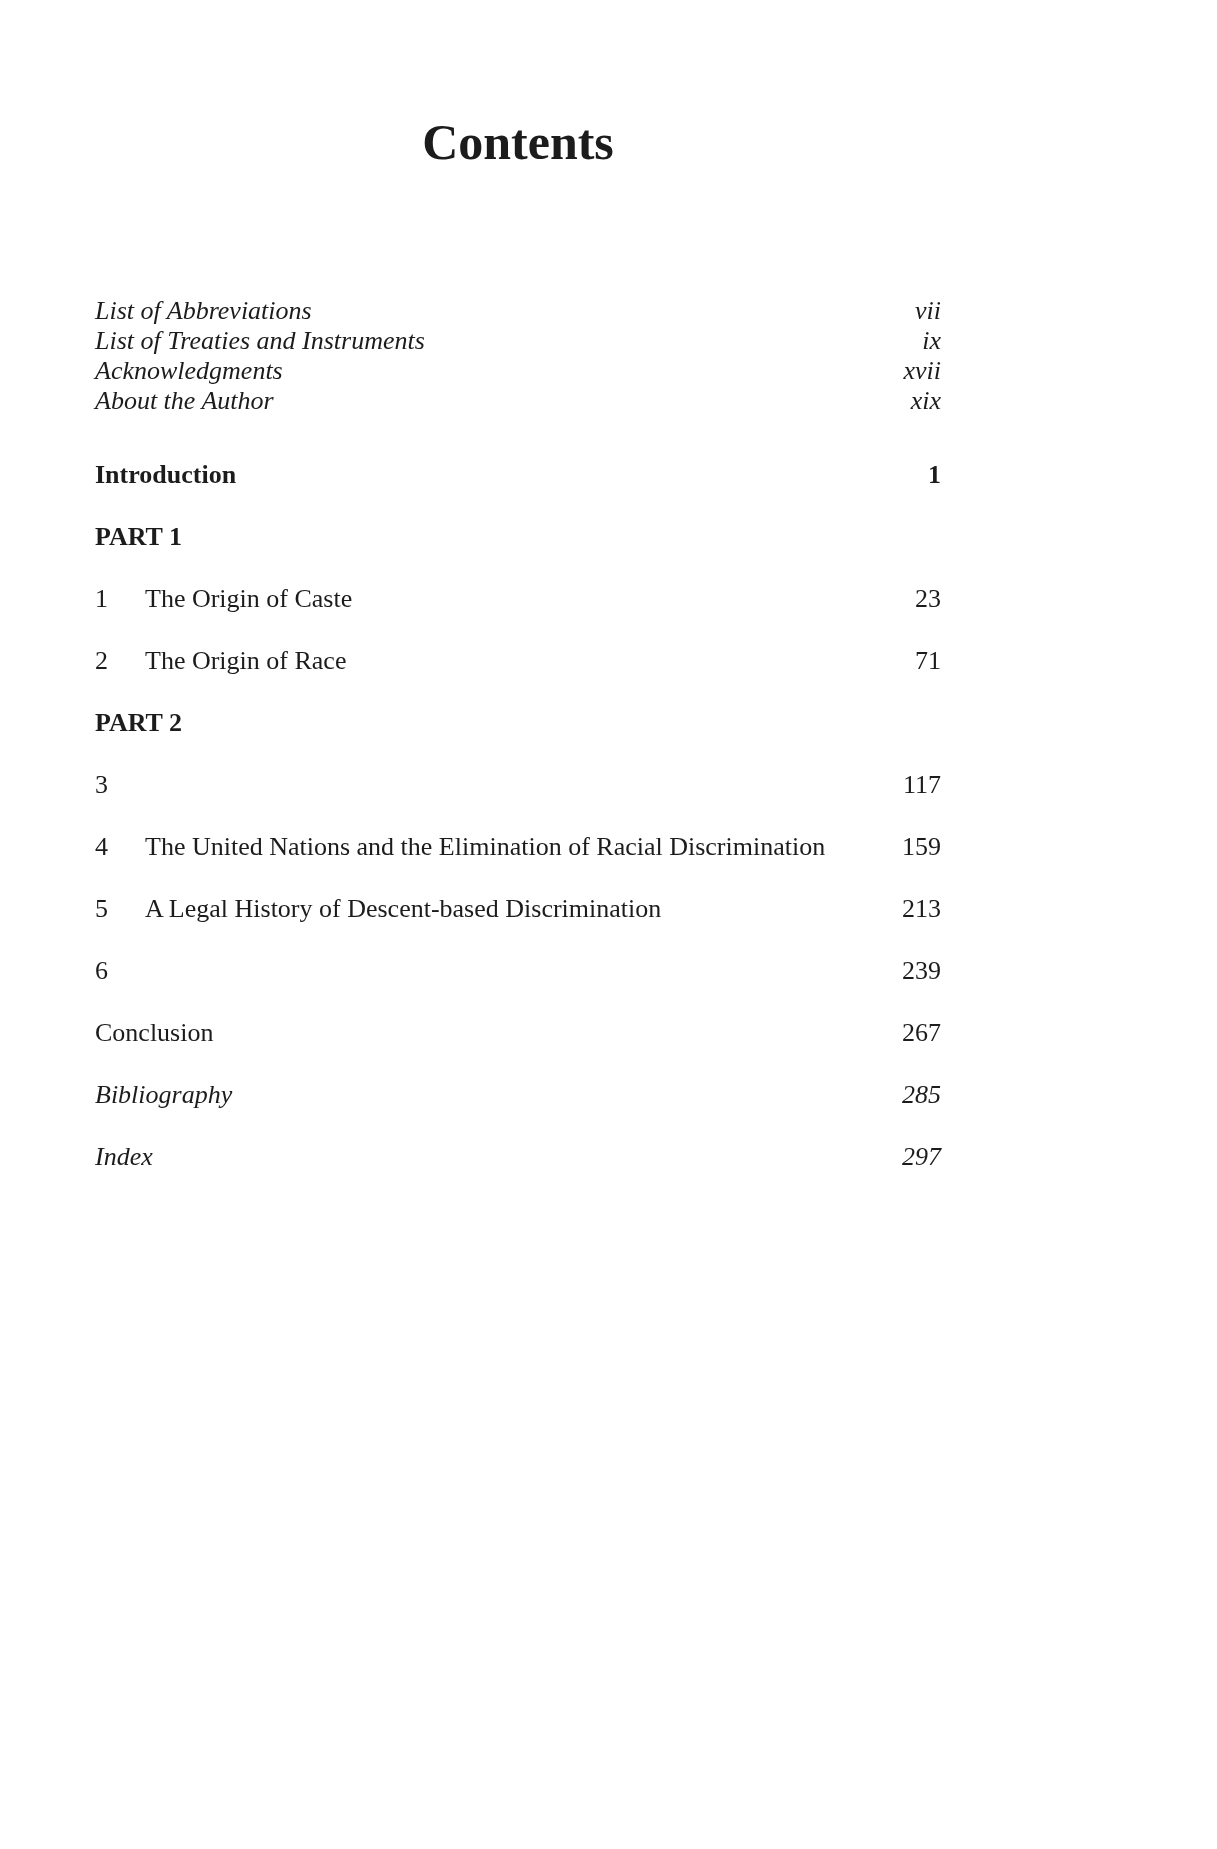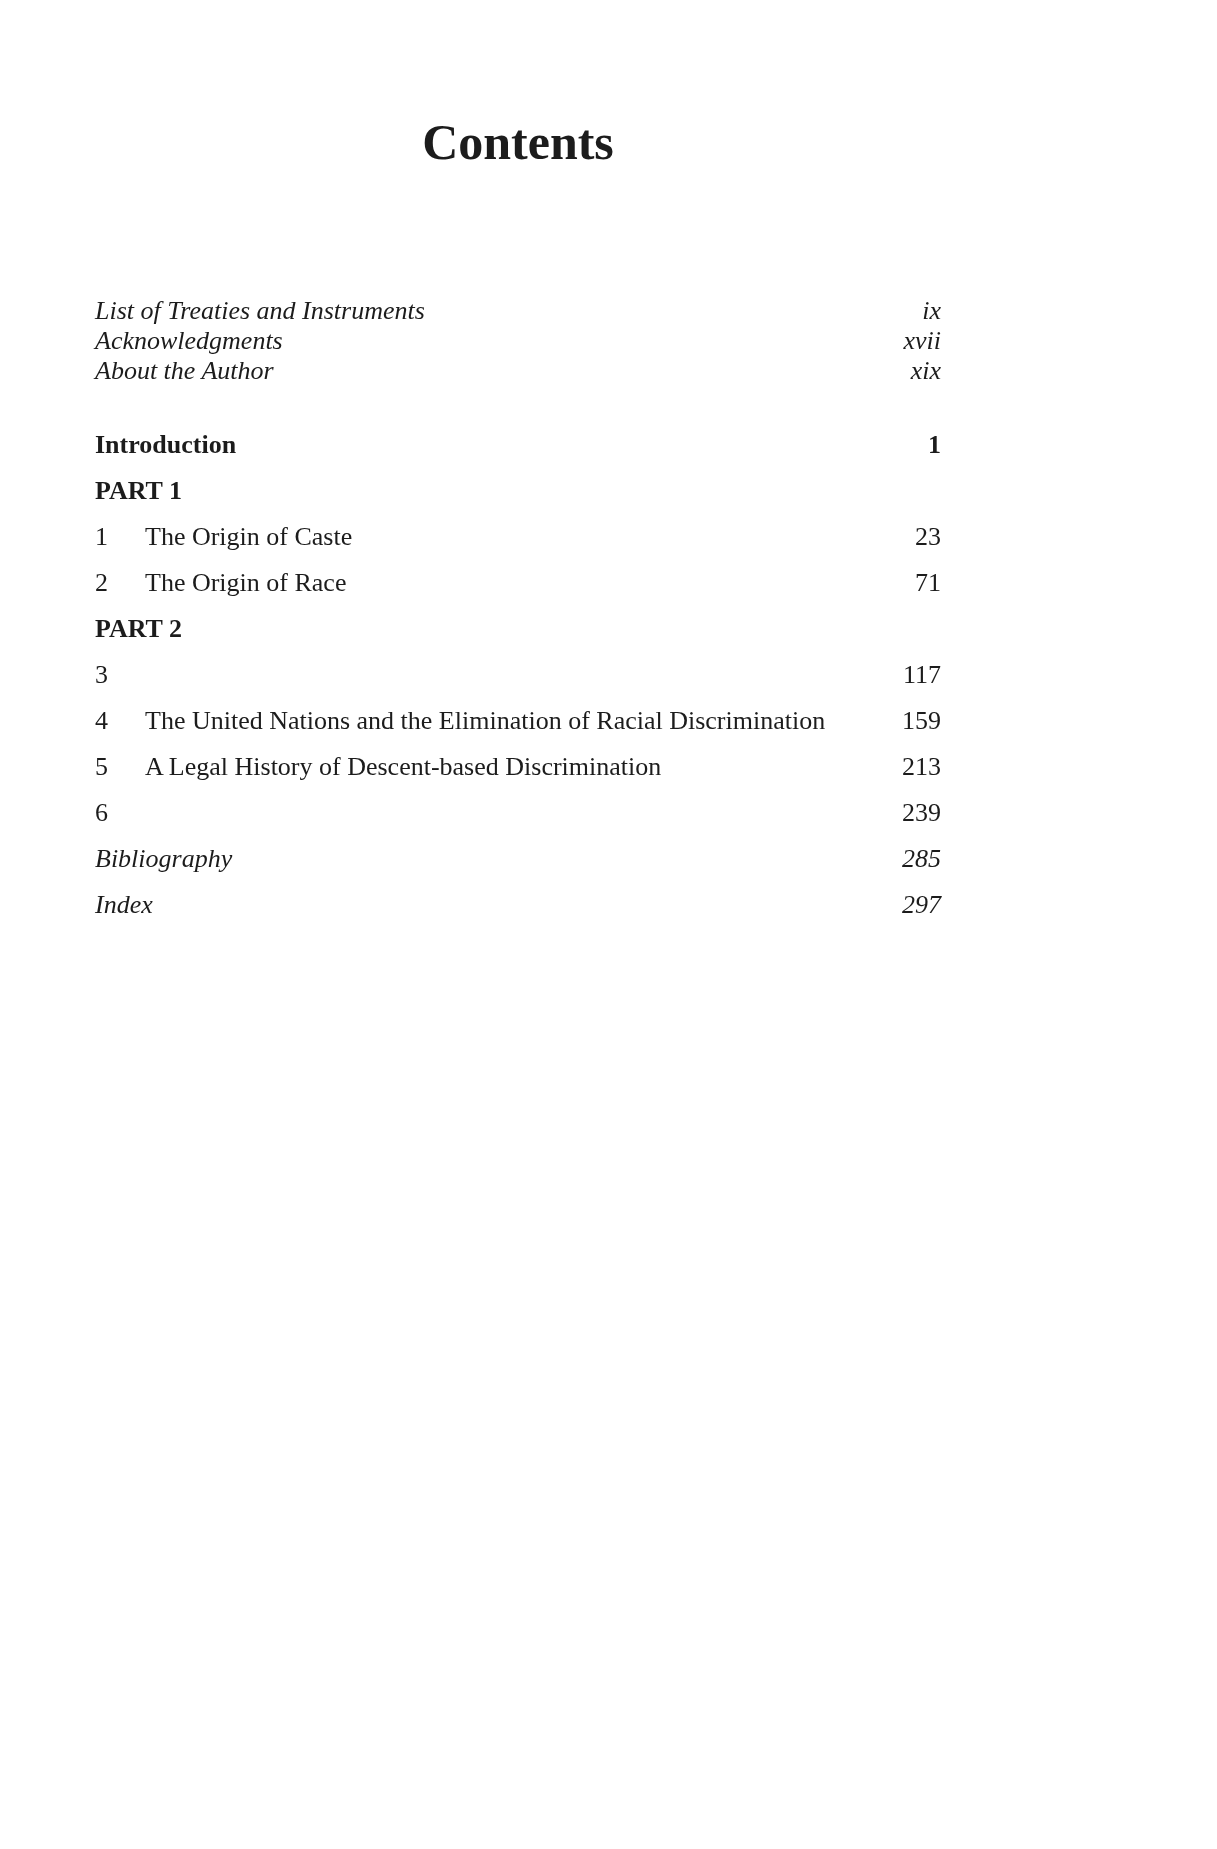--- a/index.html
+++ b/index.html
@@ -35,21 +35,21 @@
     display: flex;
     align-items: flex-end;
   }
   .page-num {
     margin-left: auto;
     padding-left: 20px;
     text-align: right;
     white-space: nowrap;
   }
   .section {
-    margin-top: 15px;
+    margin-top: 31px;
     font-size: 26px;
     line-height: 31px;
   }
   .intro-gap {
     margin-top: 43px;
     font-weight: bold;
   }
   .part-heading {
     font-weight: bold;
   }
@@ -71,20 +71,24 @@
   }
 </style>
 </head>
 <body>
 
 <div class="page">
 
   <h1 class="title">Contents</h1>
 
   <div class="front-matter">
+    <div class="row">
+      <span class="label">List of Abbreviations</span>
+      <span class="page-num">vii</span>
+    </div>
     <div class="row">
       <span class="label">List of Treaties and Instruments</span>
       <span class="page-num">ix</span>
     </div>
     <div class="row">
       <span class="label">Acknowledgments</span>
       <span class="page-num">xvii</span>
     </div>
     <div class="row">
       <span class="label">About the Author</span>
@@ -129,20 +133,24 @@
     <span class="num">5</span>
     <span class="label">A Legal History of Descent-based Discrimination</span>
     <span class="page-num">213</span>
   </div>
 
   <div class="row section chapter">
     <span class="num">6</span>
     <span class="page-num">239</span>
   </div>
 
+  <div class="row section">
+    <span class="label">Conclusion</span>
+    <span class="page-num">267</span>
+  </div>
 
   <div class="row section italic">
     <span class="label">Bibliography</span>
     <span class="page-num">285</span>
   </div>
 
   <div class="row section italic">
     <span class="label">Index</span>
     <span class="page-num">297</span>
   </div>

